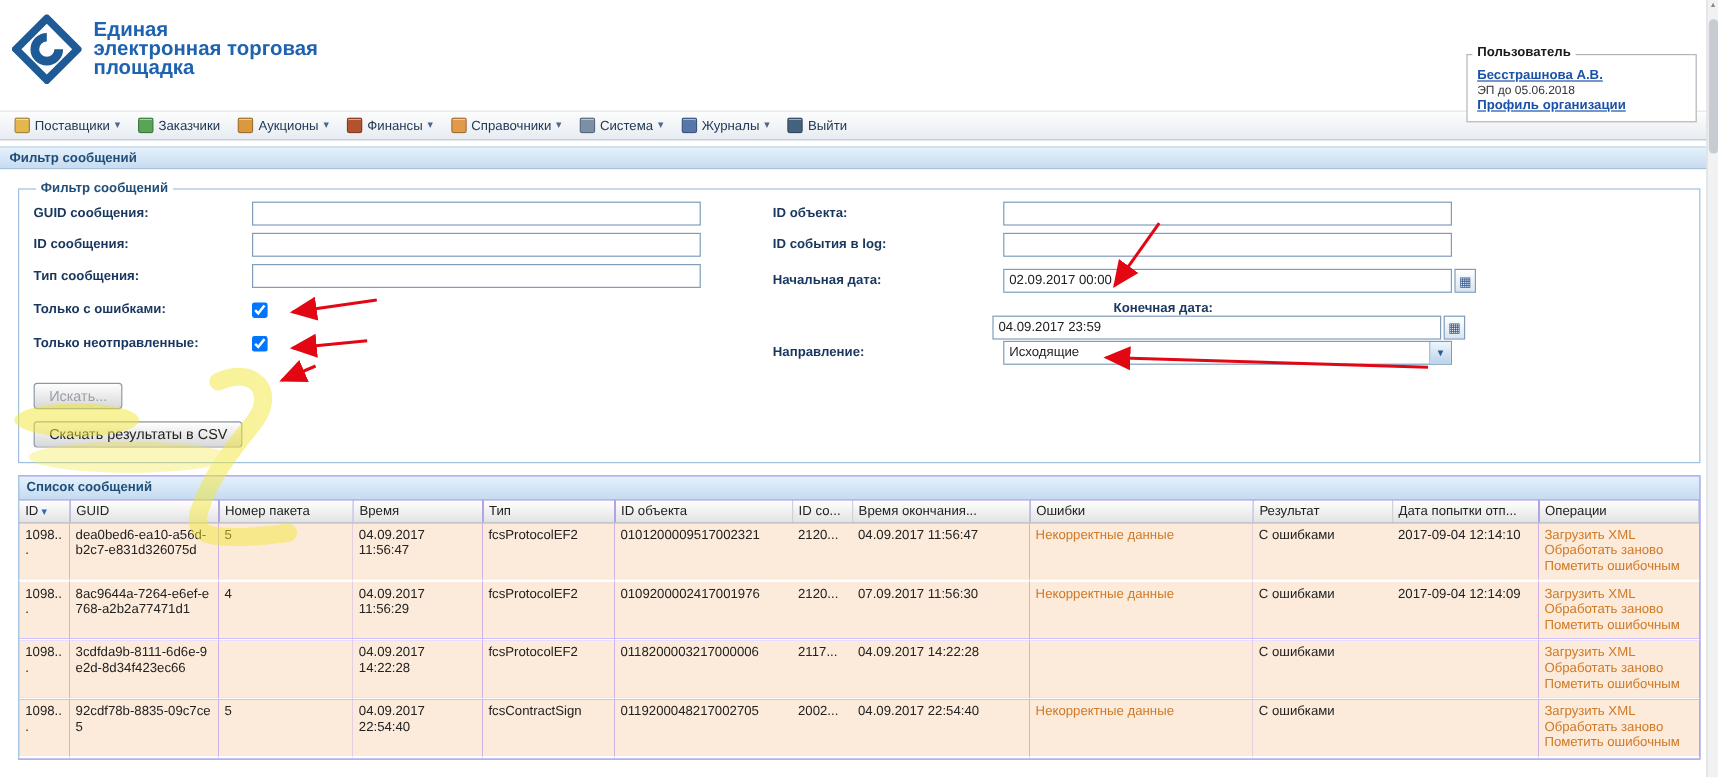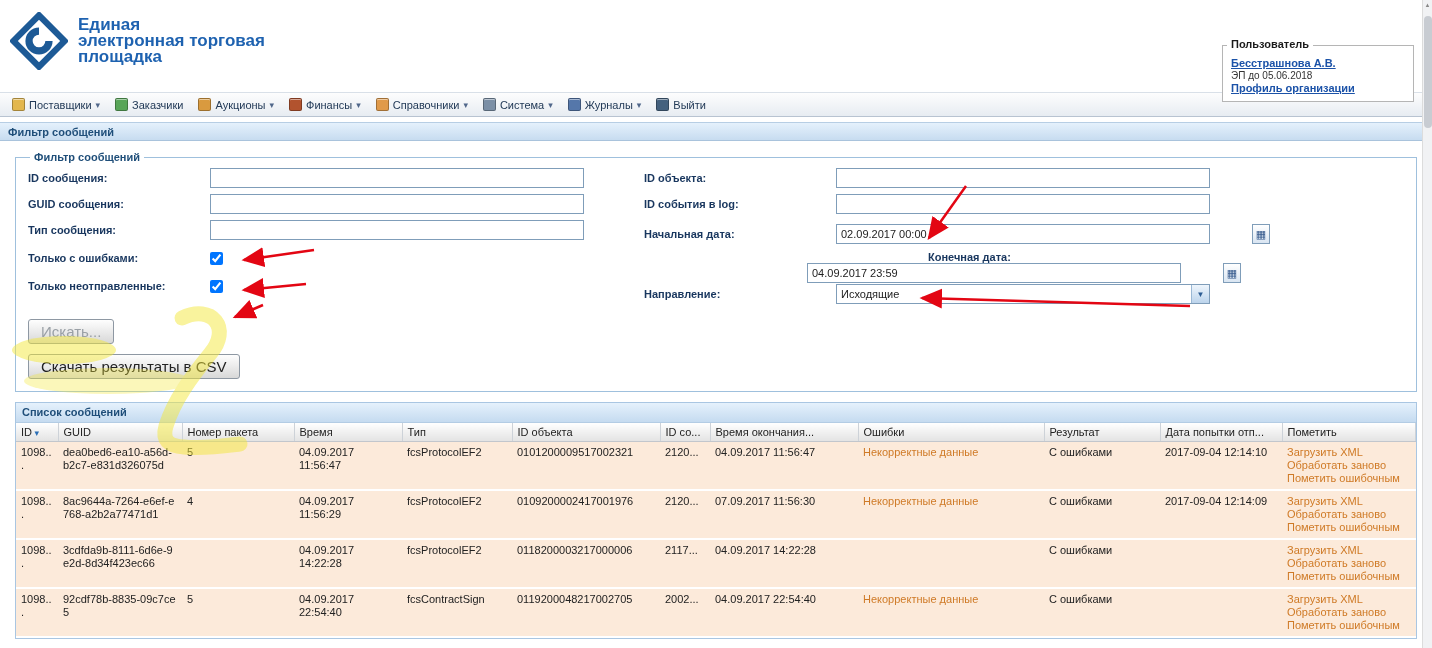--- a/index.html
+++ b/index.html
@@ -31,27 +31,27 @@
   .filter-cols { display:flex; }
   .col-left { width:616px; }
   .col-right { flex:1; }
   .f-row { display:flex; align-items:center; height:22px; margin-bottom:4px; }
   .f-row.chk { margin-top:6px; }
   .f-row.gap-lg { margin-top:8px; }
   .f-row.gap-md { margin-top:6px;flex-direction:column; }
   .f-row.gap-xl { margin-top:10px; }
   .f-label { width:182px; font-weight:bold; color:#18365e; }
   .col-right .f-label { width:192px; }
-  .f-ctrl { display:flex; align-items:flex-end;gap:40px; }
+  .f-ctrl { display:flex; align-items:flex-end; }
   .txt { width:374px; height:20px; border:1px solid #7f9db9; padding:2px 4px; font-size:11px; font-family:inherit; color:#222; background:#fff; }
   input[type="checkbox"] { width:13px; height:13px; margin:0; }
   .cal-btn { width:18px; height:20px; margin-left:2px; border:1px solid #7f9db9; background:linear-gradient(#ffffff,#d9e5f2); display:inline-flex; align-items:center; justify-content:center; font-size:11px; color:#35598c; cursor:pointer; }
   .combo { width:374px; height:20px; border:1px solid #7f9db9; background:#fff; display:inline-flex; align-items:center; justify-content:space-between; padding-left:4px; cursor:pointer; }
   .combo-btn { width:18px; height:18px; background:linear-gradient(#eef5fc,#bcd4ec); border-left:1px solid #9ab8d5; color:#2c5c93; display:flex; align-items:center; justify-content:center; font-size:8px; }
-  .btn { display:inline-block; padding:3px 12px; background:linear-gradient(#fefefe,#d8d8d8); border:1px solid #8e98a3; border-radius:3px; color:#222; cursor:pointer; font-size:15px; font-family:inherit; }
+  .btn { display:inline-block; padding:3px 12px; background:linear-gradient(#fefefe,#d8d8d8); border:1px solid #8e98a3; border-radius:3px; color:#222; cursor:pointer; font-size:12px; font-family:inherit; }
   .btn.disabled { color:#9aa0a6; }
   .btn-row { margin-top:10px; }
 
   
   .results { margin:10px 15px 0; border:1px solid #a9c6e2; background:#8b5cf6; }
   .results-header { height:20px; line-height:19px; background:linear-gradient(#e5f1fc,#c5dbf0); color:#1f4e79; font-weight:bold; padding-left:6px; border-bottom:1px solid #b3cce4; }
   table.grid { width:100%; border-collapse:collapse; table-layout:fixed; }
   table.grid thead th { background:linear-gradient(#ffffff,#e3e3e3); border-right:1px solid #cdd2d8; border-bottom:1px solid #c2c6cc; padding:3px 5px; text-align:left; font-weight:normal; color:#222; white-space:nowrap; overflow:hidden; cursor:pointer; }
   table.grid td { padding:4px 5px; vertical-align:top; background:#fceada; border-bottom:2px solid #fff; line-height:13px; word-wrap:break-word; overflow:hidden; }
   td.guid { word-break:break-all; }
@@ -138,27 +138,27 @@
       </div>
     </div>
 
   <div class="page-title-bar">Фильтр сообщений</div>
 
   <fieldset class="filter">
     <legend>Фильтр сообщений</legend>
     <div class="filter-cols">
       <div class="col-left">
           <div class="f-row">
+            <span class="f-label">GUID сообщения:</span>
+            <span class="f-ctrl">
+              <input type="text" class="txt" style="">
+            </span>
+          </div>
+          <div class="f-row">
             <span class="f-label">ID сообщения:</span>
-            <span class="f-ctrl">
-              <input type="text" class="txt" style="">
-            </span>
-          </div>
-          <div class="f-row">
-            <span class="f-label">GUID сообщения:</span>
             <span class="f-ctrl">
               <input type="text" class="txt" style="">
             </span>
           </div>
           <div class="f-row">
             <span class="f-label">Тип сообщения:</span>
             <span class="f-ctrl">
               <input type="text" class="txt" style="">
             </span>
           </div>
@@ -230,21 +230,21 @@
             <th class="c1"><span>GUID</span></th>
             <th class="c2"><span>Номер пакета</span></th>
             <th class="c3"><span>Время</span></th>
             <th class="c4"><span>Тип</span></th>
             <th class="c5"><span>ID объекта</span></th>
             <th class="c6"><span>ID со...</span></th>
             <th class="c7"><span>Время окончания...</span></th>
             <th class="c8"><span>Ошибки</span></th>
             <th class="c9"><span>Результат</span></th>
             <th class="c10"><span>Дата попытки отп...</span></th>
-            <th class="c11"><span>Пометить</span></th>
+            <th class="c11"><span>Операции</span></th>
           </tr>
         </thead>
       <tbody>
           <tr>
             <td class="c0">1098...</td>
             <td class="c1 guid">dea0bed6-ea10-a56d-b2c7-e831d326075d</td>
             <td class="c2">5</td>
             <td class="c3">04.09.2017 11:56:47</td>
             <td class="c4">fcsProtocolEF2</td>
             <td class="c5">0101200009517002321</td>

